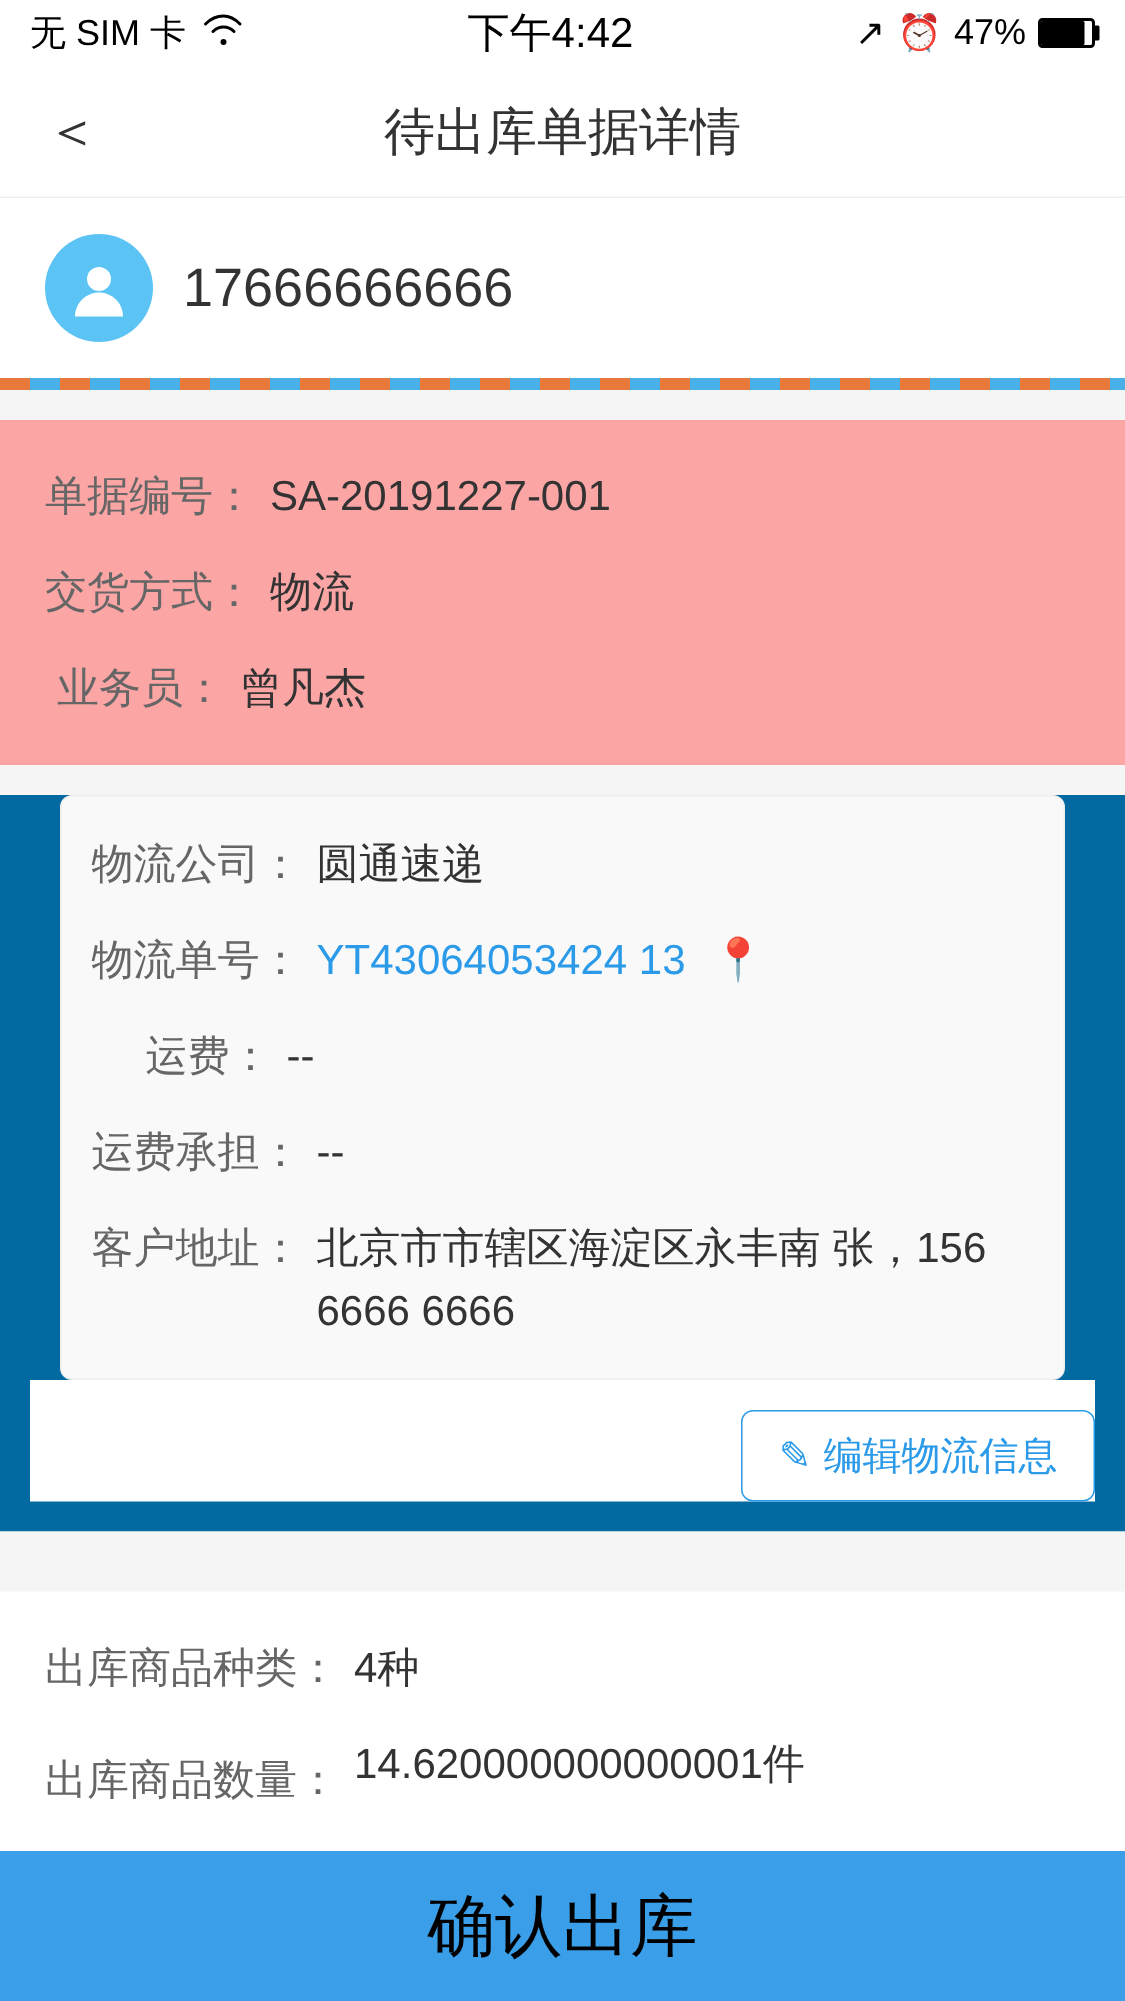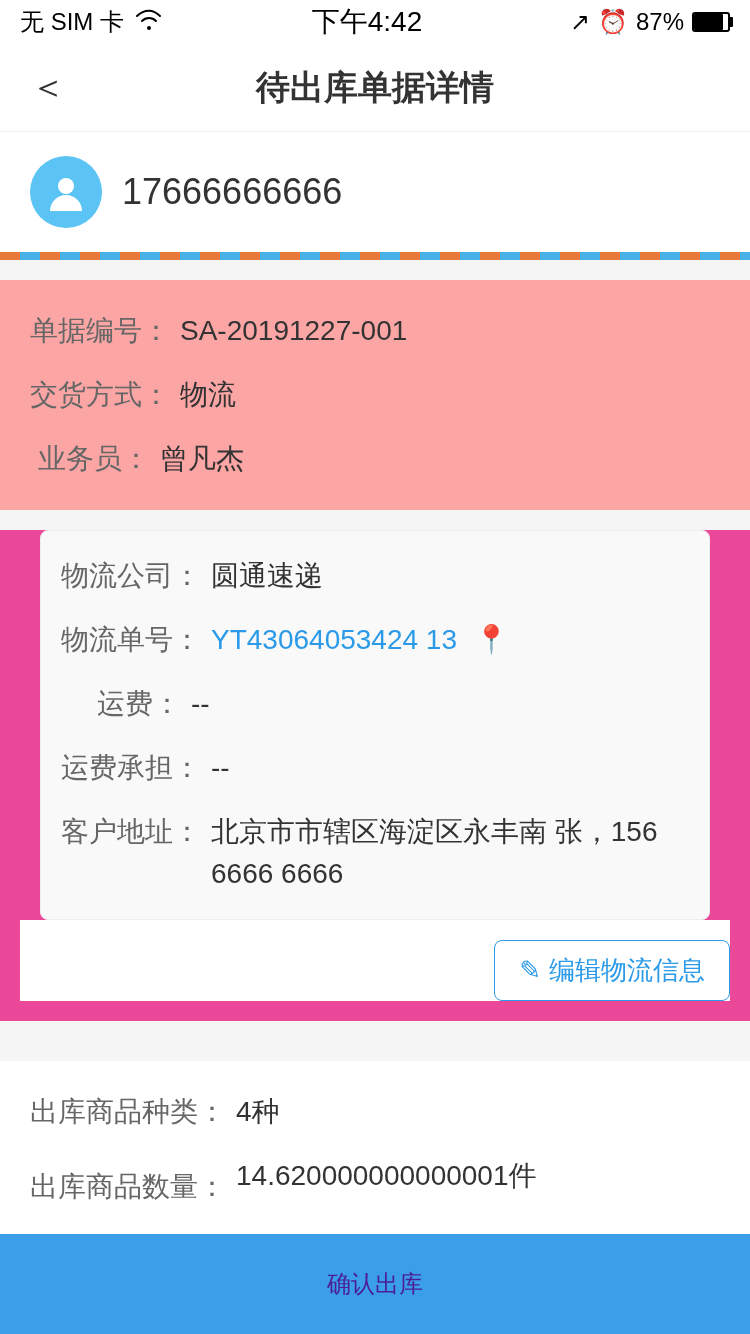--- a/index.html
+++ b/index.html
@@ -42,21 +42,21 @@
       color: #333;
       cursor: pointer;
       padding: 10px;
       margin-left: -10px;
     }
     .nav-title {
       position: absolute;
       left: 50%;
       transform: translateX(-50%);
       font-size: 34px;
-      font-weight: 700;
+      font-weight: 400;
       color: #333;
     }
 
     
     .customer-header {
       background: #fff;
       padding: 24px 30px;
       display: flex;
       align-items: center;
       gap: 20px;
@@ -178,22 +178,22 @@
       left: 0;
       width: 750px;
       background: #3a9fe8;
       height: 100px;
       display: flex;
       align-items: center;
       justify-content: center;
       cursor: pointer;
     }
     .confirm-btn-text {
-      font-size: 24px;
-      color: #4c1d95;
+      font-size: 45px;
+      color: #000000;
       font-weight: 500;
     }
 
     
     .bottom-spacer {
       height: 120px;
     }
 
     
     .section-gap {
@@ -212,21 +212,21 @@
         <path d="M15 18a2 2 0 1 1 0 4 2 2 0 0 1 0-4z" fill="#000"></path>
         <path d="M8 13c1.9-1.9 4.5-3 7-3s5.1 1.1 7 3" stroke="#000" stroke-width="2" fill="none" stroke-linecap="round"></path>
         <path d="M3 8c3.3-3.3 7.8-5.3 12-5.3S22.7 4.7 26 8" stroke="#000" stroke-width="2" fill="none" stroke-linecap="round"></path>
       </svg>
     </span>
   </div>
   <div style="font-size:28px;font-weight:500;">下午4:42</div>
   <div class="status-right">
     <span>↗</span>
     <span>⏰</span>
-    <span>87%</span>
+    <span>47%</span>
     <span style="display:inline-block;width:38px;height:20px;border:2px solid #000;border-radius:3px;position:relative;">
       <span style="display:block;width:85%;height:100%;background:#000;border-radius:1px;"></span>
       <span style="position:absolute;right:-5px;top:50%;transform:translateY(-50%);width:3px;height:10px;background:#000;border-radius:0 1px 1px 0;"></span>
     </span>
   </div>
 </div>
 
 <div class="nav-bar">
   <span class="nav-back">＜</span>
   <span class="nav-title">待出库单据详情</span>
@@ -252,21 +252,21 @@
   <div class="info-row">
     <span class="info-label">交货方式：</span>
     <span class="info-value">物流</span>
   </div>
   <div class="info-row">
     <span class="info-label">业务员：</span>
     <span class="info-value">曾凡杰</span>
   </div>
 </div>
 
-<div style="background:#ec4899; margin-top:0; padding: 0 20px 20px 20px;">
+<div style="background:#0369a1; margin-top:0; padding: 0 20px 20px 20px;">
   <div class="card-section">
     <div class="info-row">
       <span class="info-label">物流公司：</span>
       <span class="info-value">圆通速递</span>
     </div>
     <div class="info-row">
       <span class="info-label">物流单号：</span>
       <span class="info-value blue">
         <span>YT43064053424 13</span>
         <span class="location-icon">📍</span>

